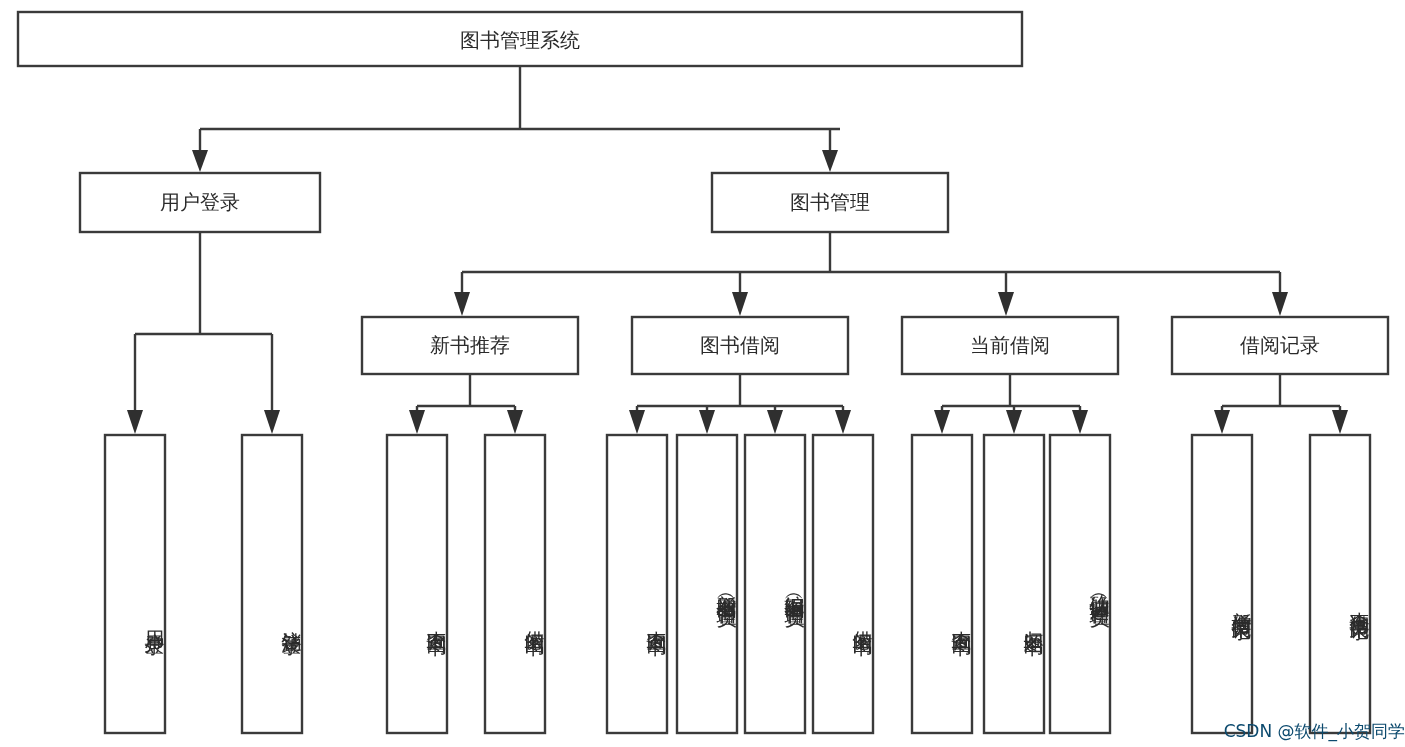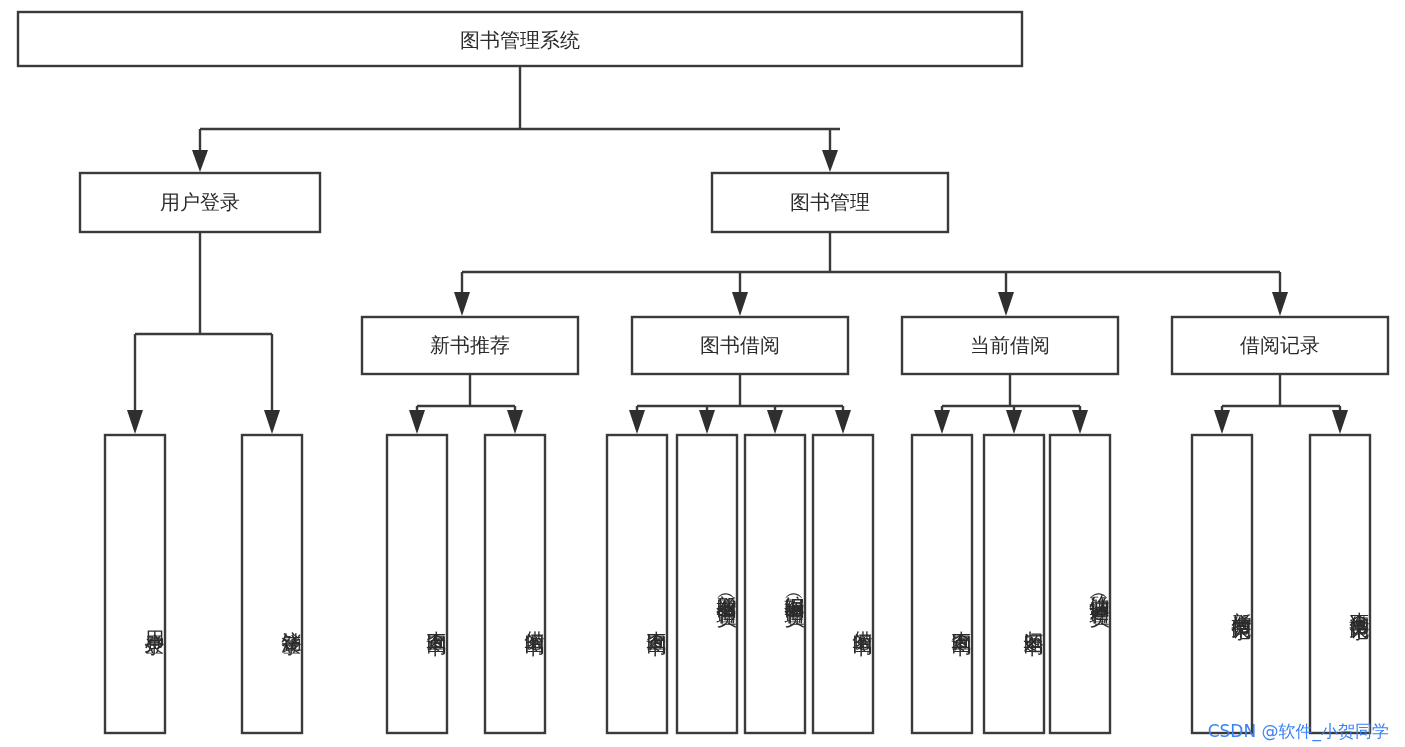--- a/index.html
+++ b/index.html
@@ -57,25 +57,25 @@
     writing-mode: vertical-rl;
     text-orientation: upright;
     letter-spacing: 2px;
     line-height: 1;
     white-space: nowrap;
     text-align: center;
     pointer-events: none;
   }
   .watermark {
     position: absolute;
-    right: 16px;
+    right: 0;
     bottom: 4px;
     font-family: "DejaVu Sans", "Liberation Sans", sans-serif;
     font-size: 17px;
-    color: #3b82f6;
+    color: #0c4a6e;
     white-space: nowrap;
   }
 </style>
 </head>
 <body>
 
 <div id="diagram-root">
 
   <svg id="tree-svg" viewBox="0 0 1405 747">
 

